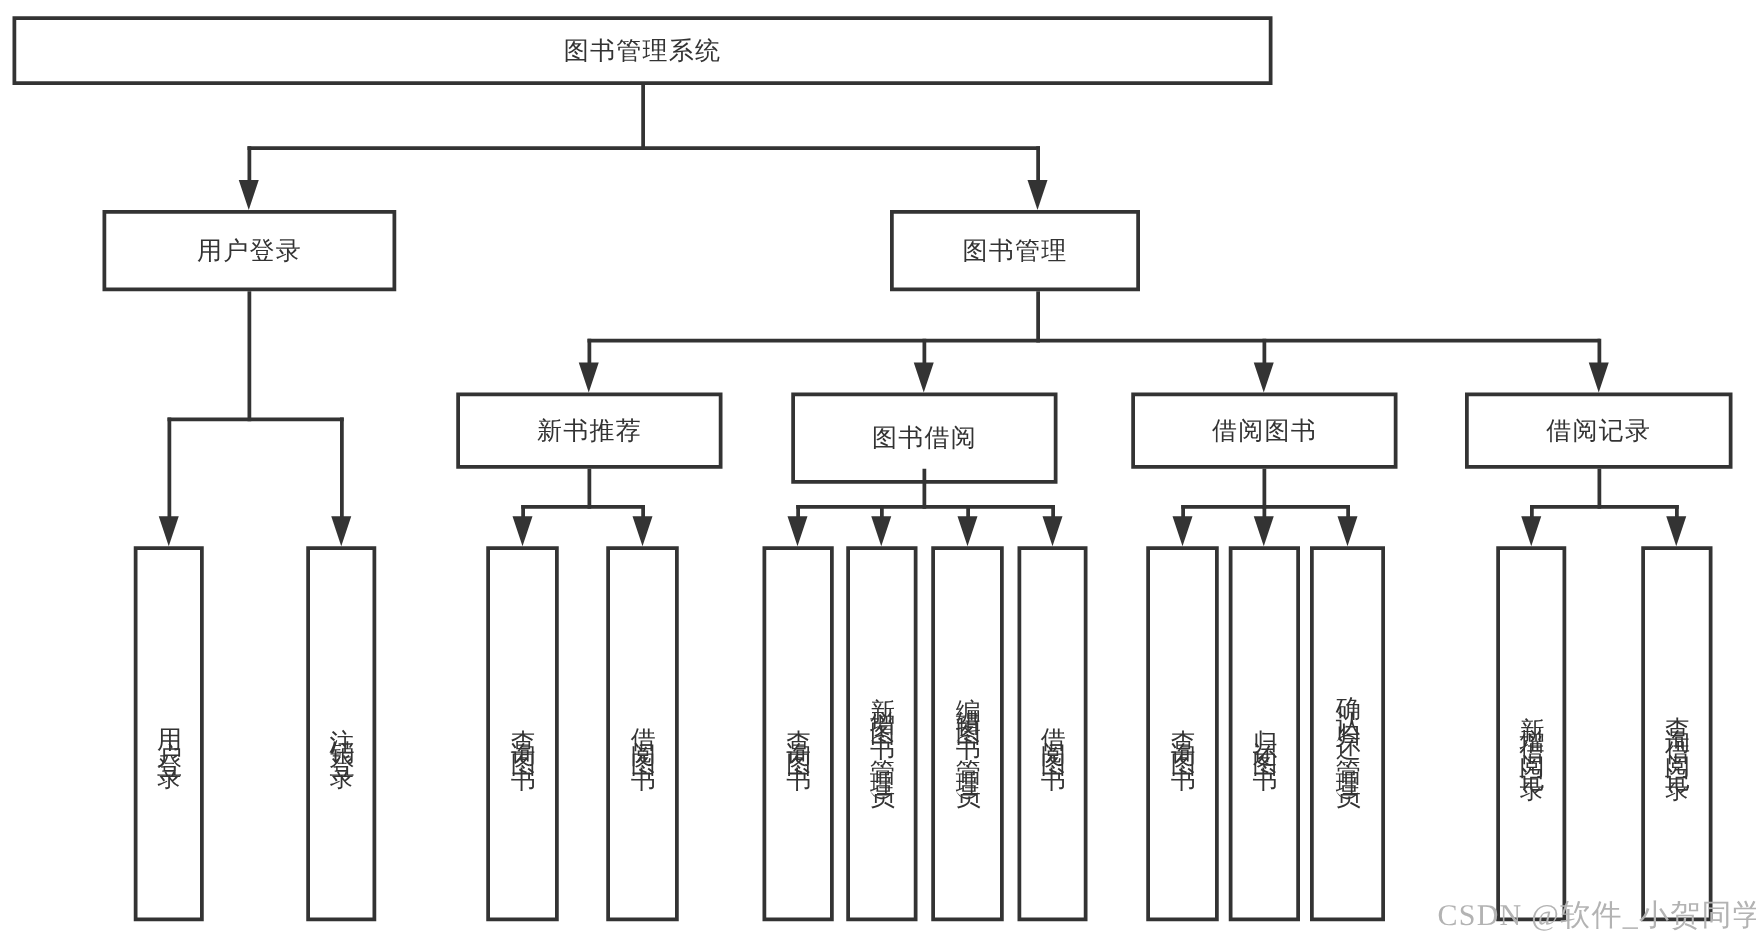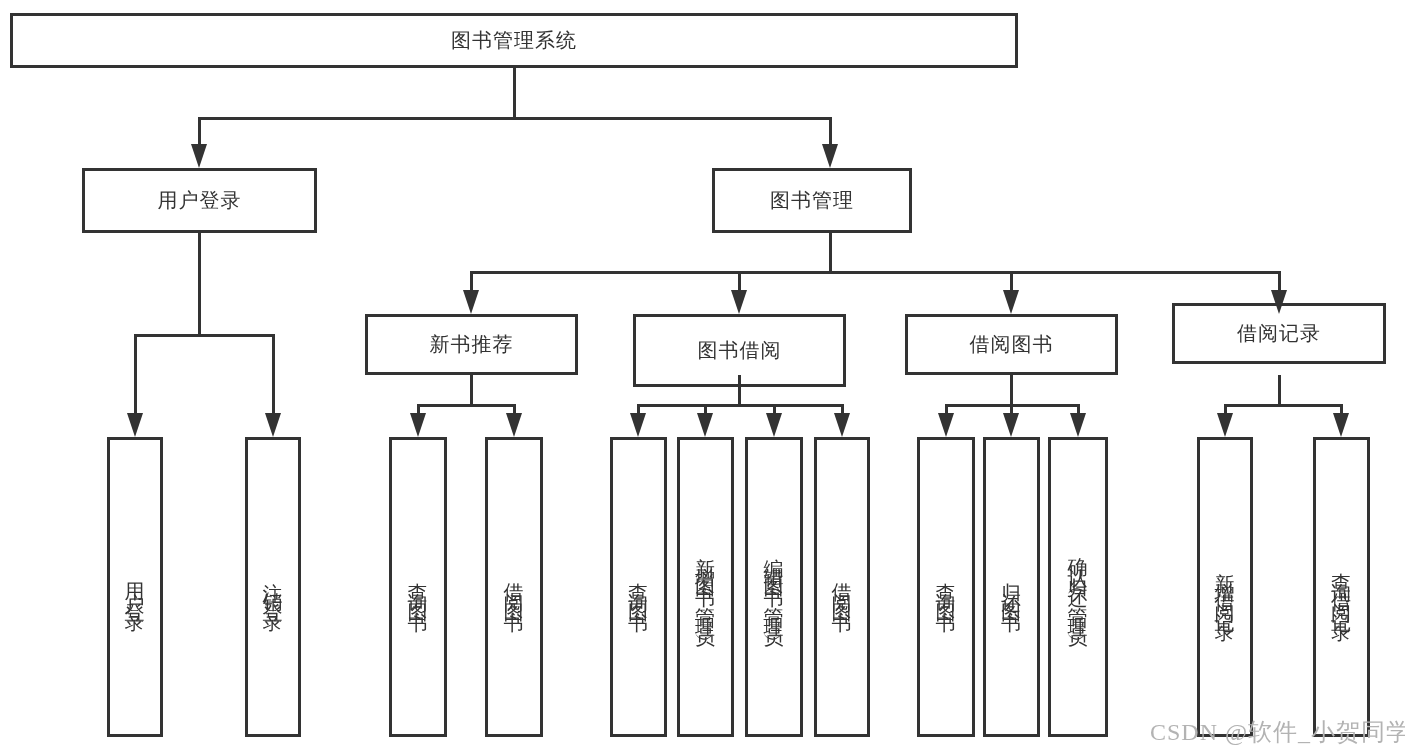--- a/index.html
+++ b/index.html
@@ -75,21 +75,21 @@
 
   <div class="node h" style="left:365px;top:314px;width:213px;height:61px">
     <span>新书推荐</span>
   </div>
   <div class="node h" style="left:633px;top:314px;width:213px;height:73px">
     <span>图书借阅</span>
   </div>
   <div class="node h" style="left:905px;top:314px;width:213px;height:61px">
     <span>借阅图书</span>
   </div>
-  <div class="node h" style="left:1172px;top:303px;width:214px;height:61px">
+  <div class="node h" style="left:1172px;top:314px;width:214px;height:61px">
     <span>借阅记录</span>
   </div>
 
   <div class="node v" style="left:107px;top:437px;width:56px;height:300px">
     <span>用户登录</span>
   </div>
   <div class="node v" style="left:245px;top:437px;width:56px;height:300px">
     <span>注销登录</span>
   </div>
 

